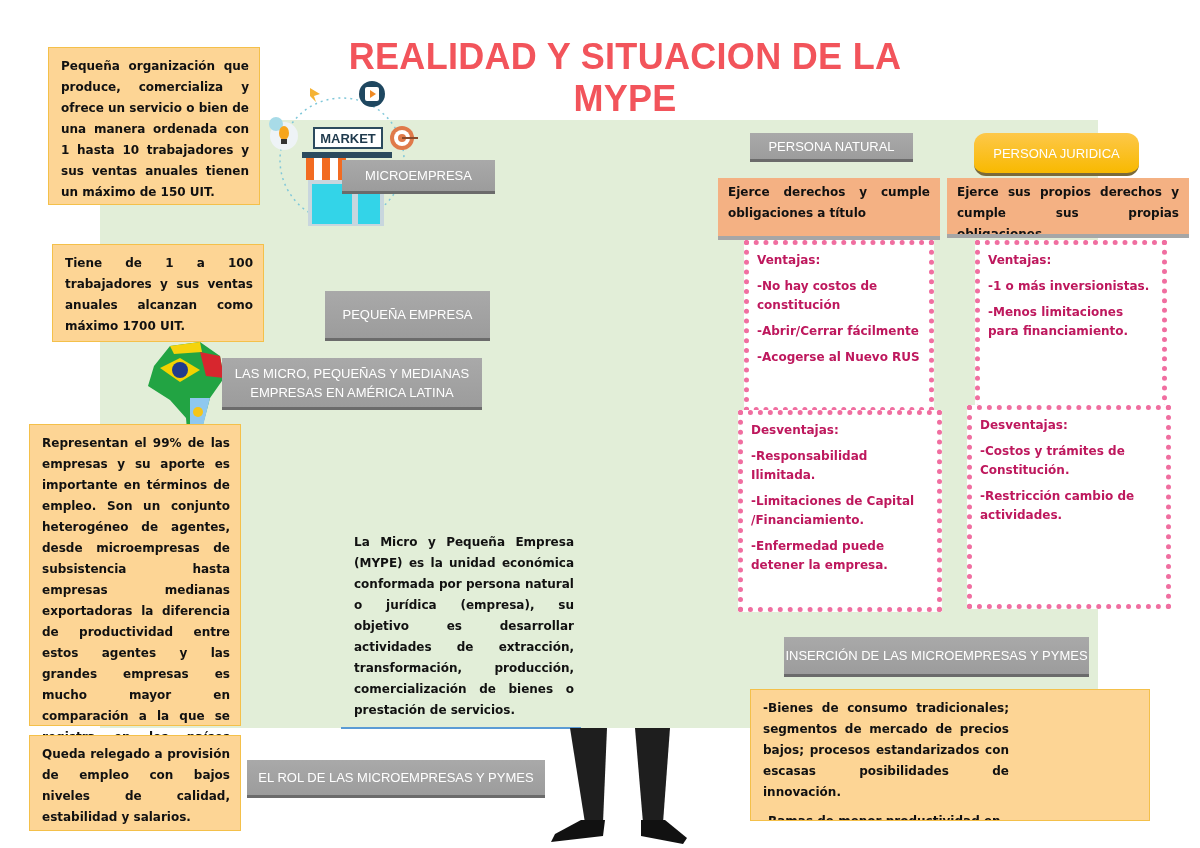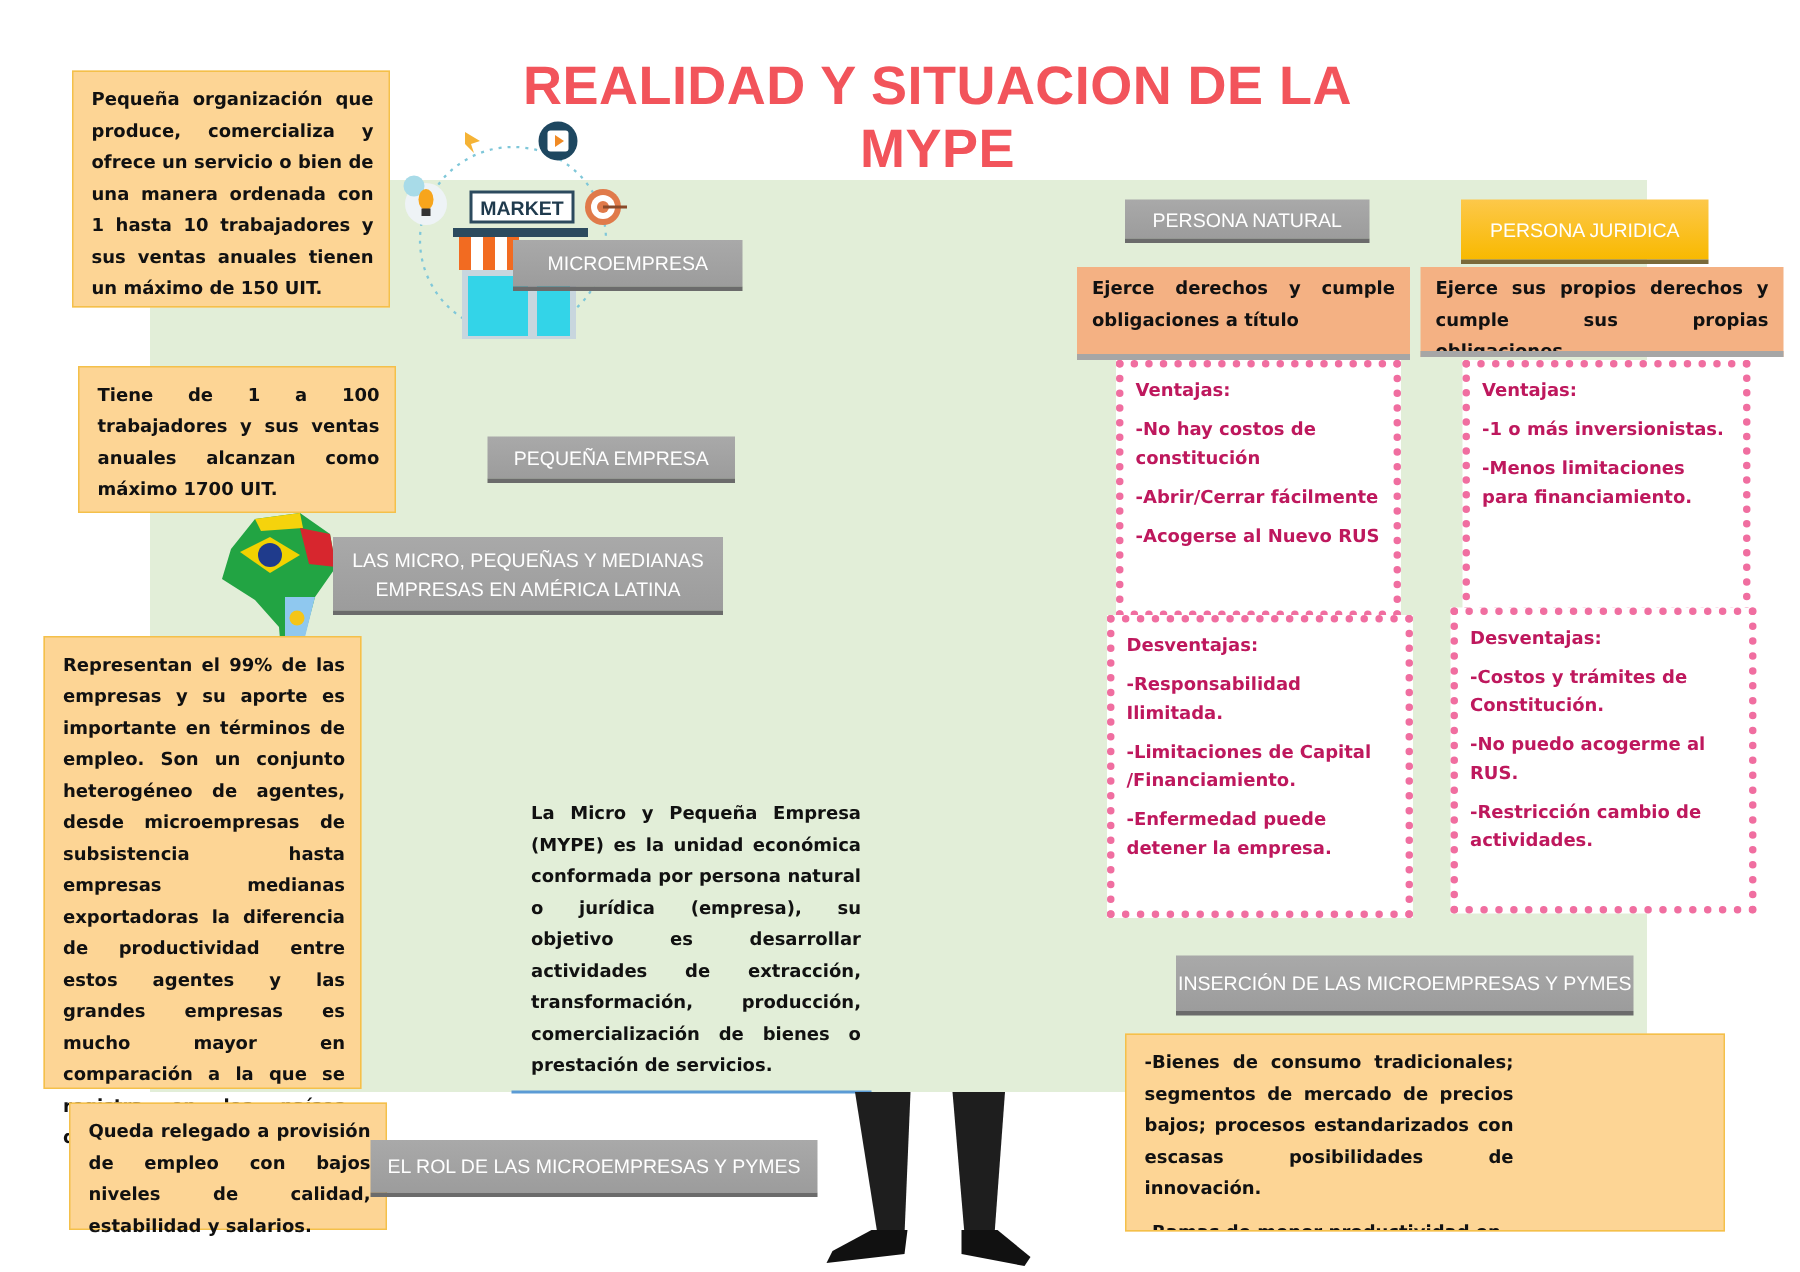--- a/index.html
+++ b/index.html
@@ -20,21 +20,21 @@
       padding: 8px 10px 6px 12px; text-align: justify;
       font-family: "DejaVu Sans", sans-serif; font-size: 12px;
     }
     .label {
       background: #a6a6a6; color: #ffffff; font-size: 13px;
       text-align: center; border-bottom: 3px solid #6b6b6b;
       display: flex; align-items: center; justify-content: center;
       line-height: 19px;
       background: linear-gradient(#a9a9a9, #9c9c9c);
     }
-    .label-yellow { background: linear-gradient(#fdc84a, #f8b900); border-bottom: 3px solid #7a6a3a; }
+    .label-yellow { background: linear-gradient(#fdc84a, #f8b900); border-bottom: 3px solid #7a6a3a; border-radius: 12px; }
     .orange-box {
       background: #f4b183; color: #111; font-weight: bold;
       font-family: "DejaVu Sans", sans-serif; font-size: 12px; line-height: 21px;
       padding: 4px 10px; text-align: justify; border-bottom: 4px solid #a6a6a6; overflow: hidden;
     }
     .dotted {
       background: #ffffff; border: 5px dotted #f06ea0;
       font-family: "DejaVu Sans", sans-serif; font-size: 12px; font-weight: bold; color: #be185d;
       padding: 6px 8px; line-height: 19px;
     }
@@ -101,24 +101,24 @@
     <path d="M30,8 L60,4 L62,14 L34,16 Z" fill="#f5d30c"></path>
     <path d="M60,14 L80,18 L84,40 L66,38 Z" fill="#d7262e"></path>
     <path d="M50,60 L70,60 L62,92 L50,90 Z" fill="#8fc8ef"></path>
     <circle cx="58" cy="74" r="5" fill="#f5c518"></circle>
   </svg>
 </div>
 
 <div class="abs note" style="left:48px; top:47px; width:212px; height:158px;">Pequeña organización que produce, comercializa y ofrece un servicio o bien de una manera ordenada con 1 hasta 10 trabajadores y sus ventas anuales tienen un máximo de 150 UIT.</div>
 <div class="abs note" style="left:52px; top:244px; width:212px; height:98px;">Tiene de 1 a 100 trabajadores y sus ventas anuales alcanzan como máximo 1700 UIT.</div>
 <div class="abs note" style="left:29px; top:424px; width:212px; height:302px;">Representan el 99% de las empresas y su aporte es importante en términos de empleo. Son un conjunto heterogéneo de agentes, desde microempresas de subsistencia hasta empresas medianas exportadoras la diferencia de productividad entre estos agentes y las grandes empresas es mucho mayor en comparación a la que se registra en los países desarrollados.</div>
-<div class="abs note" style="left:46px; top:735px; width:212px; height:85px;">Queda relegado a provisión de empleo con bajos niveles de calidad, estabilidad y salarios.</div>
+<div class="abs note" style="left:29px; top:735px; width:212px; height:96px;">Queda relegado a provisión de empleo con bajos niveles de calidad, estabilidad y salarios.</div>
 
 <div class="abs label" style="left:342px; top:160px; width:153px; height:34px;">MICROEMPRESA</div>
-<div class="abs label" style="left:325px; top:291px; width:165px; height:31px;">PEQUEÑA EMPRESA</div>
+<div class="abs label" style="left:325px; top:291px; width:165px; height:50px;">PEQUEÑA EMPRESA</div>
 <div class="abs label" style="left:222px; top:358px; width:260px; height:52px; flex-direction:column;">
   <span>LAS MICRO, PEQUEÑAS Y MEDIANAS</span>
   <span>EMPRESAS EN AMÉRICA LATINA</span>
 </div>
 <div class="abs label" style="left:247px; top:760px; width:298px; height:38px;">EL ROL DE LAS MICROEMPRESAS Y PYMES</div>
 <div class="abs label" style="left:784px; top:637px; width:305px; height:40px;">INSERCIÓN DE LAS MICROEMPRESAS Y PYMES</div>
 
 <div class="abs center-text">La Micro y Pequeña Empresa (MYPE) es la unidad económica conformada por persona natural o jurídica (empresa), su objetivo es desarrollar actividades de extracción, transformación, producción, comercialización de bienes o prestación de servicios.</div>
 <div class="abs blue-line"></div>
 
@@ -149,20 +149,19 @@
 <div class="abs label label-yellow" style="left:974px; top:133px; width:165px; height:43px;">PERSONA JURIDICA</div>
 <div class="abs orange-box" style="left:947px; top:178px; width:242px; height:60px;">Ejerce sus propios derechos y cumple sus propias obligaciones.</div>
 <div class="abs dotted" style="left:975px; top:240px; width:192px; height:170px;">
   <p>Ventajas:</p>
   <p>-1 o más inversionistas.</p>
   <p>-Menos limitaciones para financiamiento.</p>
 </div>
 <div class="abs dotted" style="left:967px; top:405px; width:204px; height:204px;">
   <p>Desventajas:</p>
   <p>-Costos y trámites de Constitución.</p>
-  <p>-No puedo acogerme al RUS.</p>
   <p>-Restricción cambio de actividades.</p>
 </div>
 
 <div class="abs note" style="left:750px; top:689px; width:400px; height:132px; padding-right:140px; overflow:hidden;">
   <div style="margin-bottom:8px;">-Bienes de consumo tradicionales; segmentos de mercado de precios bajos; procesos estandarizados con escasas posibilidades de innovación.</div>
   <div>-Ramas de menor productividad en</div>
 </div>
 
 </body></html>

